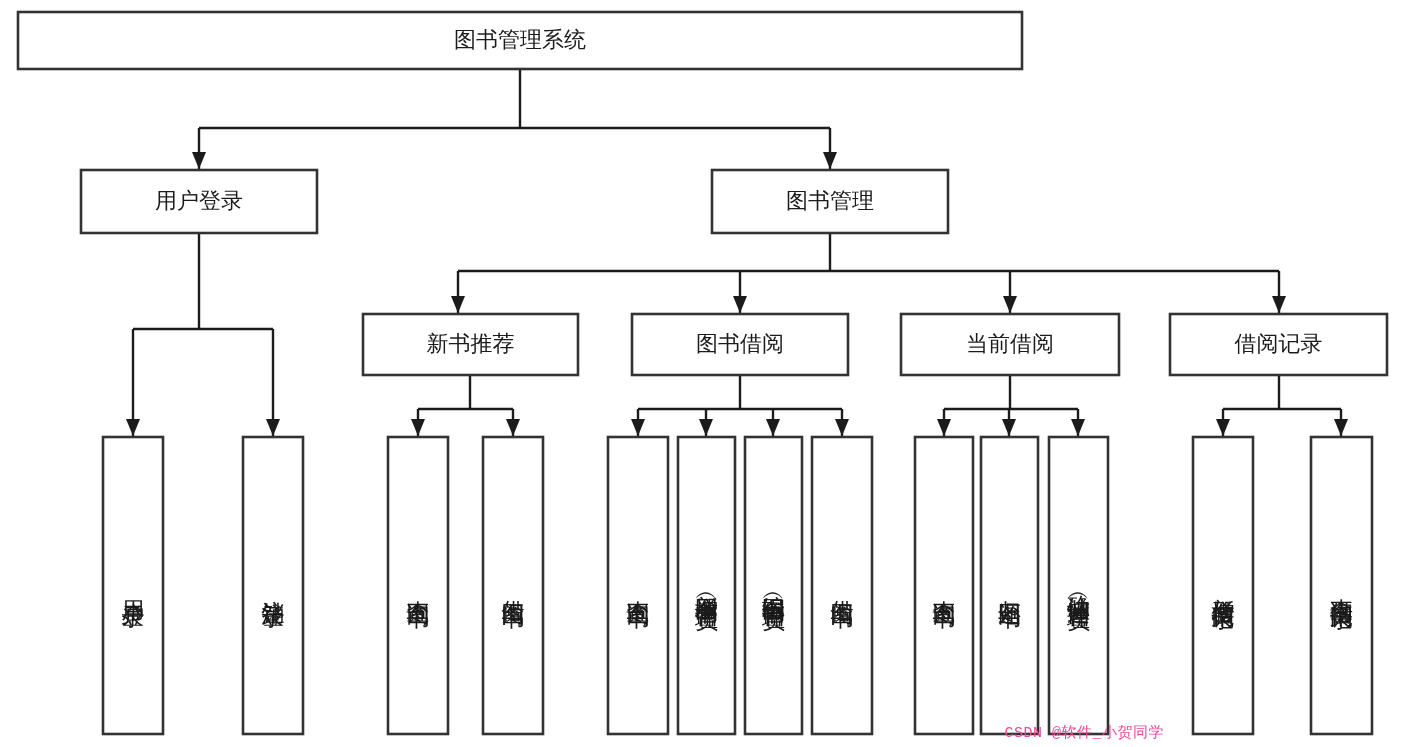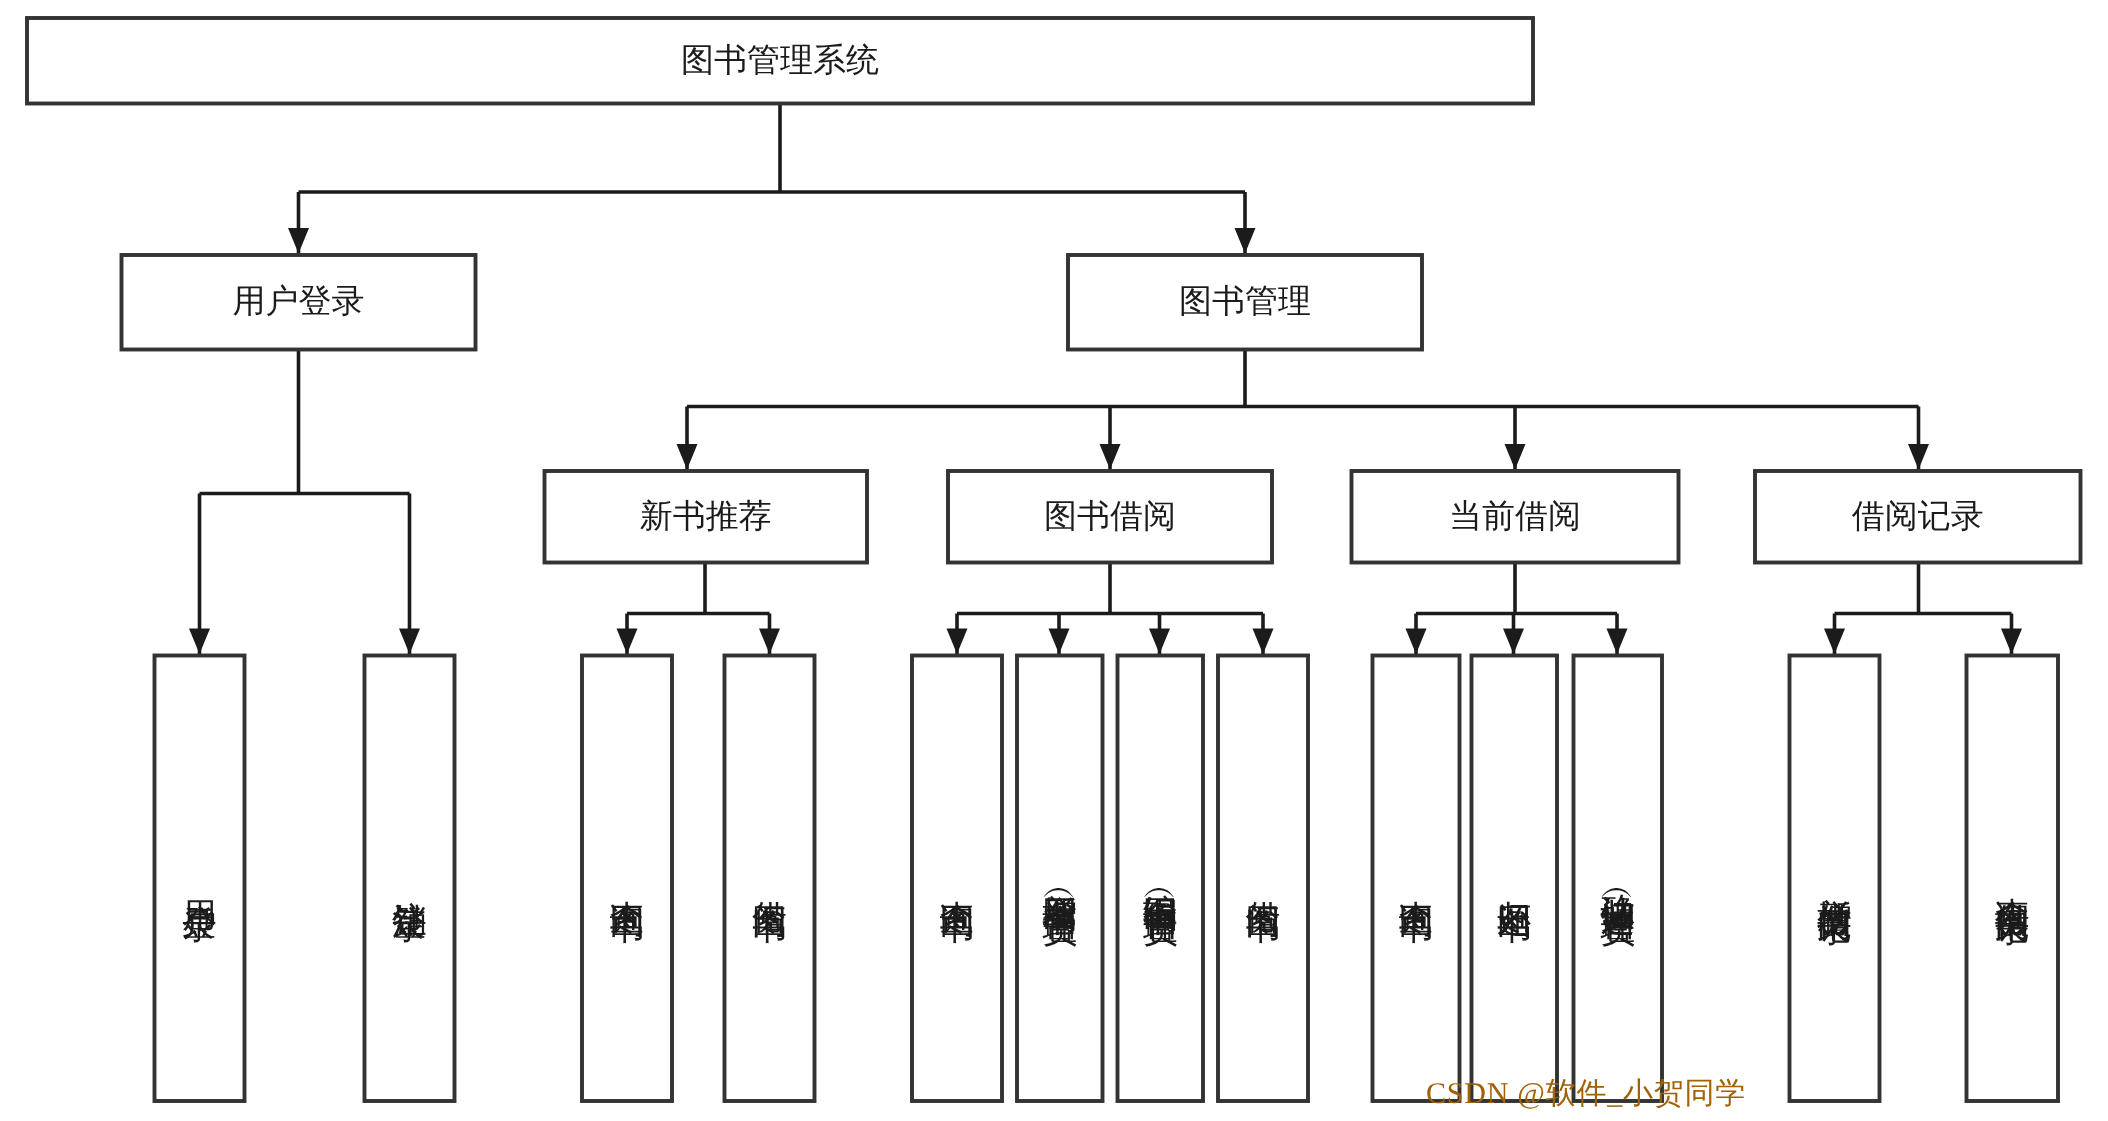--- a/index.html
+++ b/index.html
@@ -45,23 +45,23 @@
     fill: none;
   }
   .arrow-head {
     fill: #1b1b1b;
     stroke: none;
   }
   .watermark-text {
     position: absolute;
     right: 8px;
     bottom: 5px;
-    font-family: Liberation Serif, serif;
-    font-size: 20px;
-    color: #a16207;
+    font-family: Liberation Mono, monospace;
+    font-size: 15px;
+    color: #ec4899;
     letter-spacing: 0.5px;
     user-select: none;
     pointer-events: none;
   }
 </style>
 </head>
 <body>
 
 <div id="diagram-root">
   <svg id="tree-svg" viewBox="0 0 1405 747">

